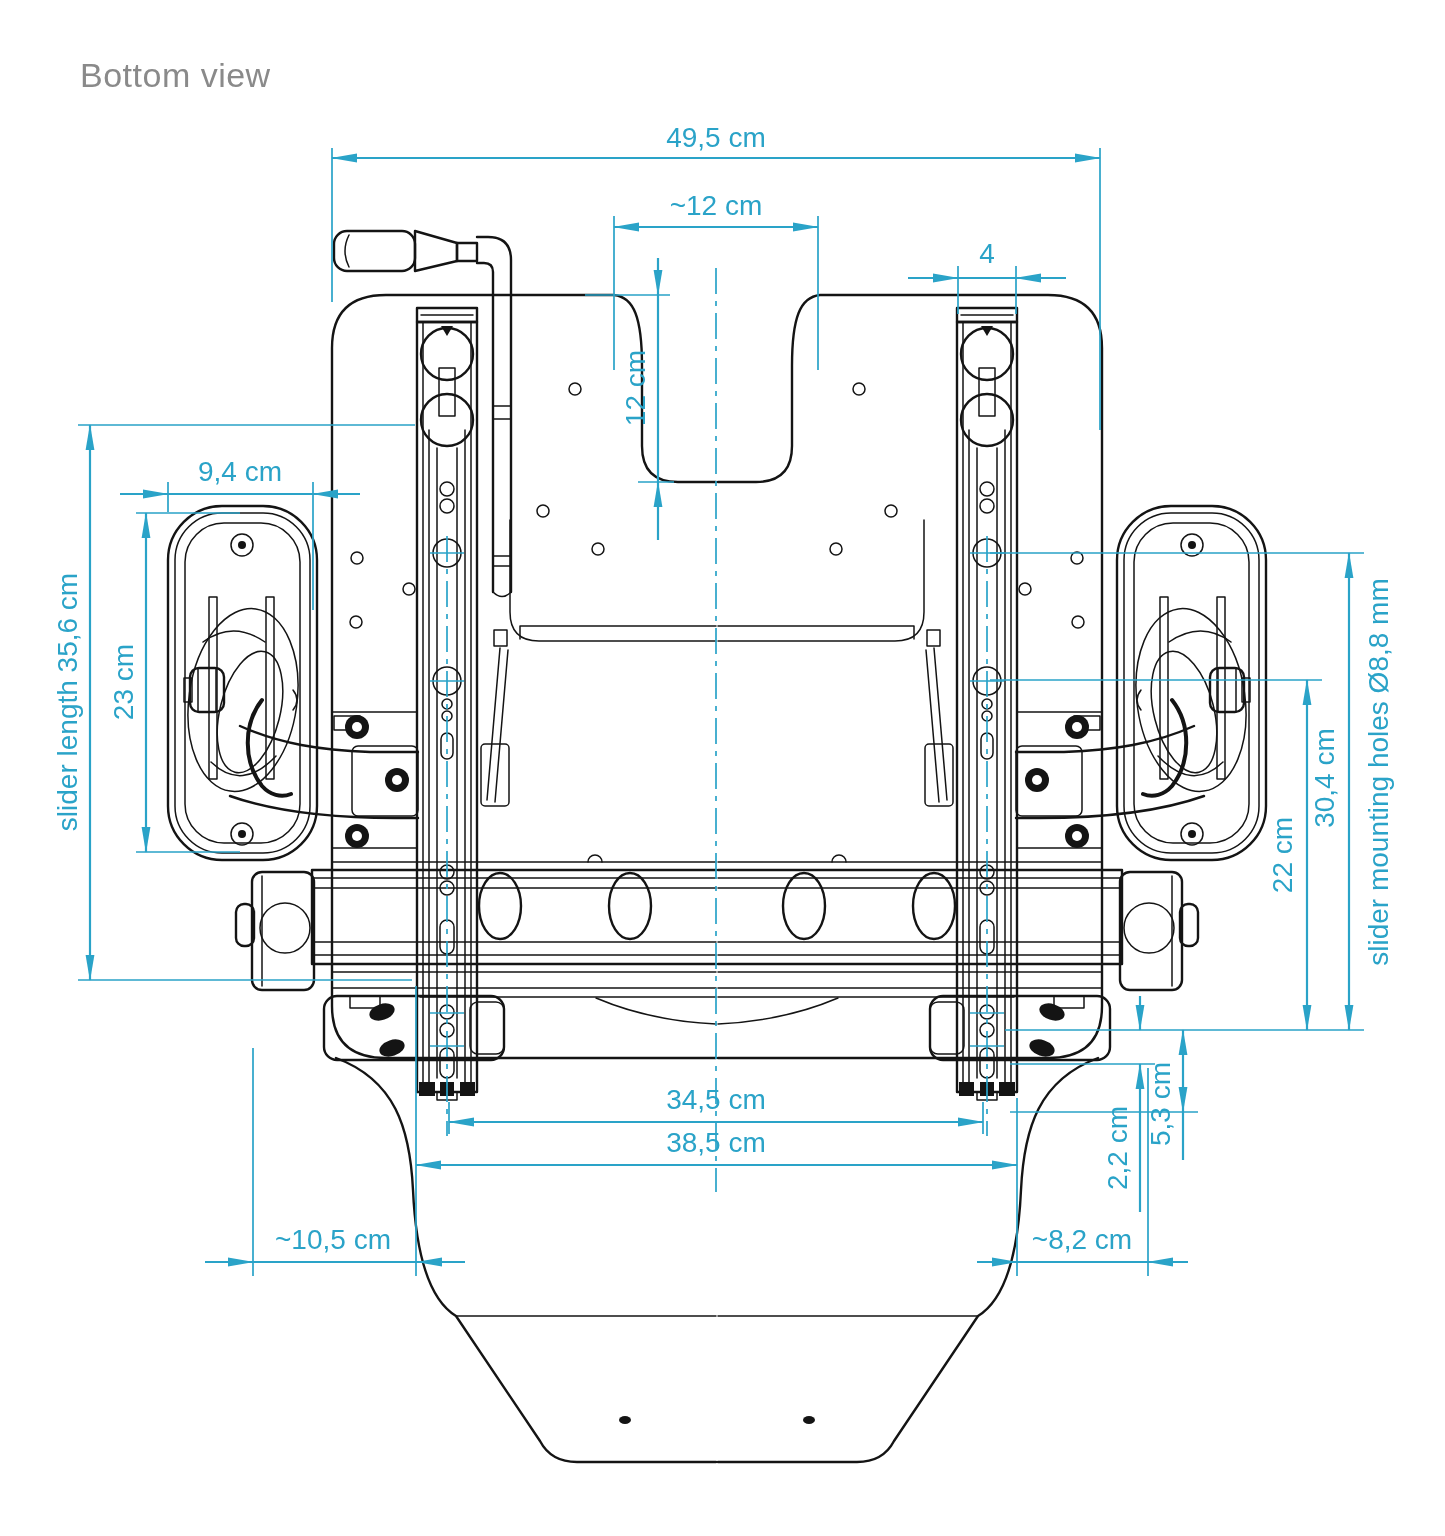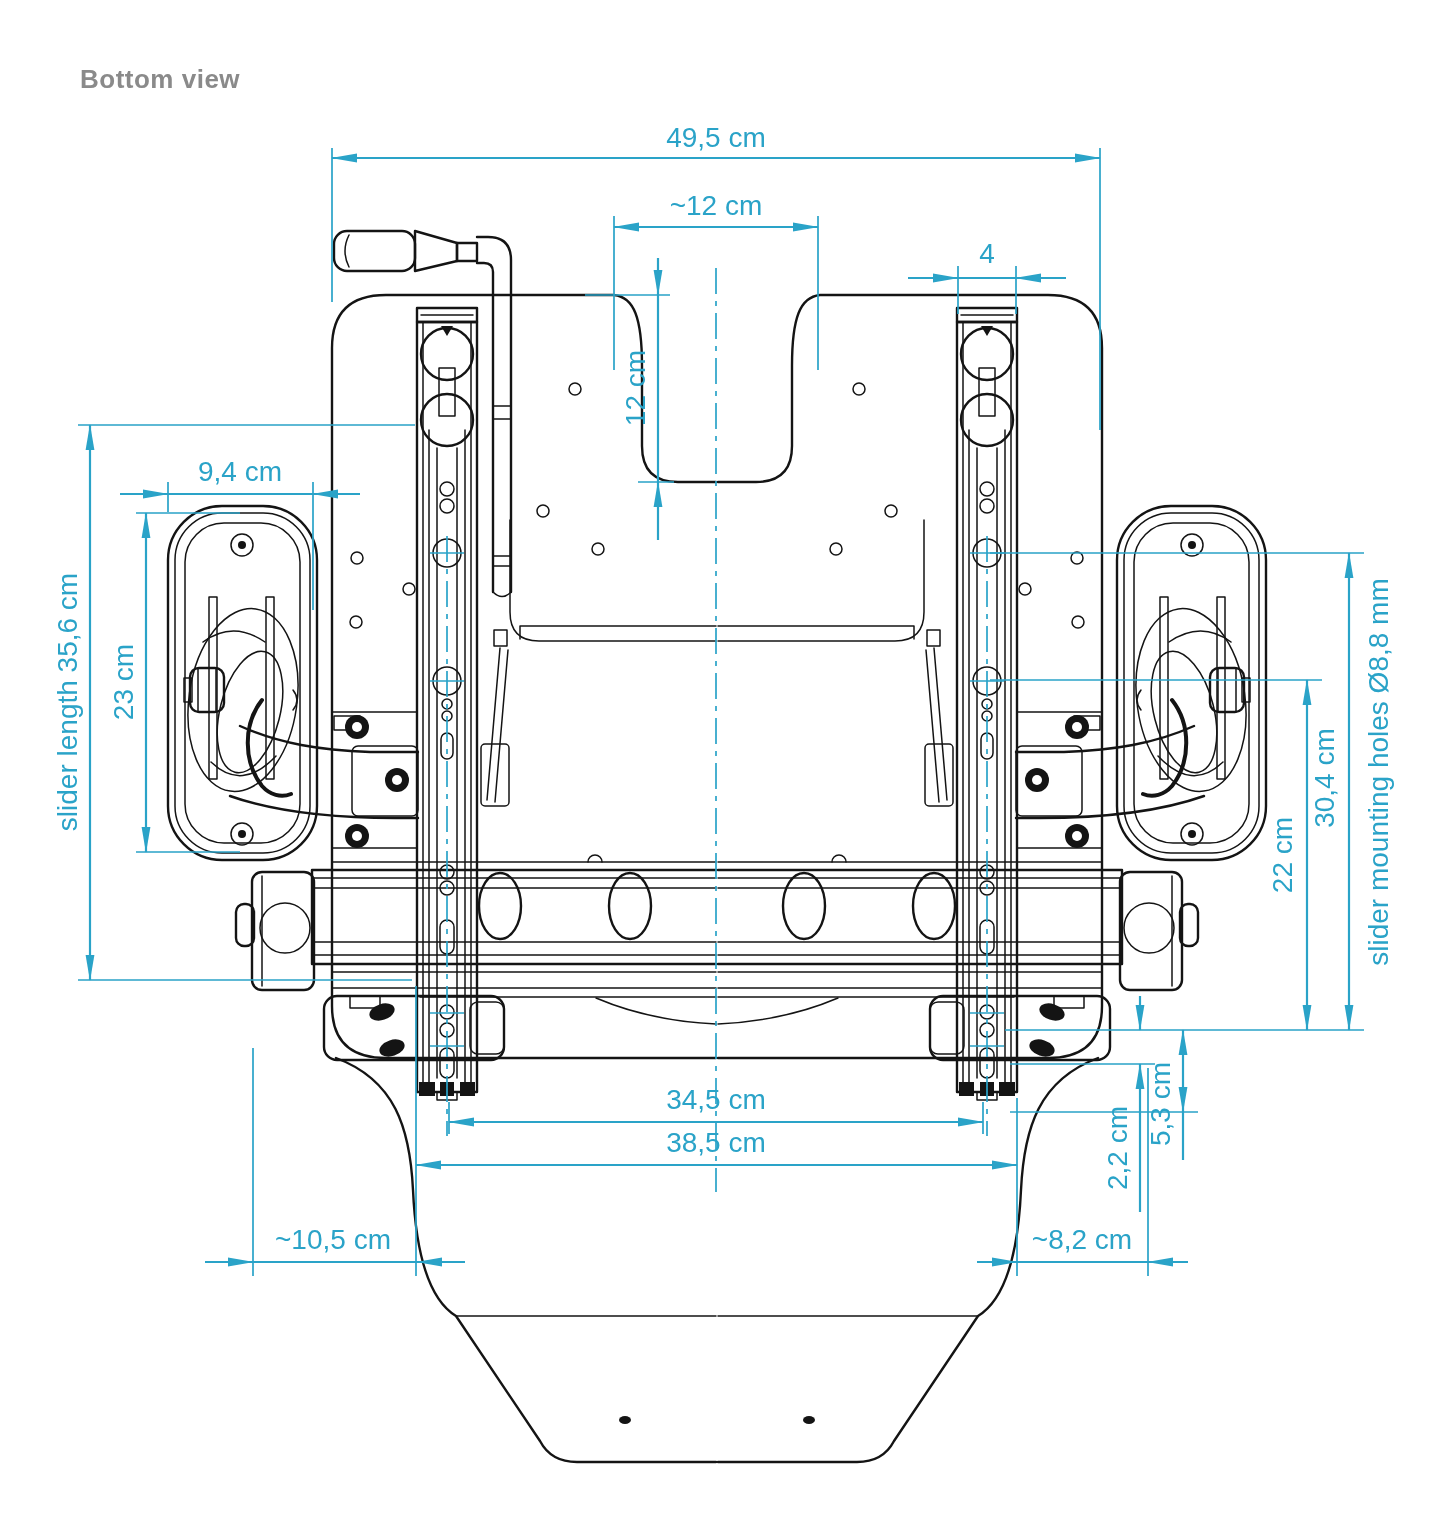--- a/index.html
+++ b/index.html
@@ -1,21 +1,21 @@
 <!DOCTYPE html>
 <html style="--accent: #2aa3c8; --line: #141414; --title-gray: #8a8a8a; --background: #ffffff;"><head>
 <meta charset="utf-8">
 <style>
   :root{
     --accent:#2aa3c8; --line:#141414; --title-gray:#8a8a8a; --background:#ffffff;
   }
   html,body{margin:0;padding:0;background:var(--background);}
   .page{position:relative;width:1445px;height:1536px;background:var(--background);
         font-family:"Liberation Sans", sans-serif;overflow:hidden;}
-  .drawing-title{position:absolute;left:80px;top:64px;font-size:26px;font-weight:bold;
+  .drawing-title{position:absolute;left:80px;top:56px;font-size:34px;font-weight:normal;
         color:var(--title-gray);letter-spacing:.5px;}
   svg{position:absolute;left:0;top:0;}
   
   .ln{stroke:var(--line);fill:none;stroke-width:2.4;stroke-linecap:round;stroke-linejoin:round;}
   .ln2{stroke:var(--line);fill:none;stroke-width:1.5;stroke-linecap:round;stroke-linejoin:round;}
   .fl{fill:var(--line);stroke:none;}
   .flw{fill:#ffffff;stroke:none;}
   
   .dim{stroke:var(--accent);fill:none;stroke-width:2.2;}
   .ext{stroke:var(--accent);fill:none;stroke-width:1.7;}

